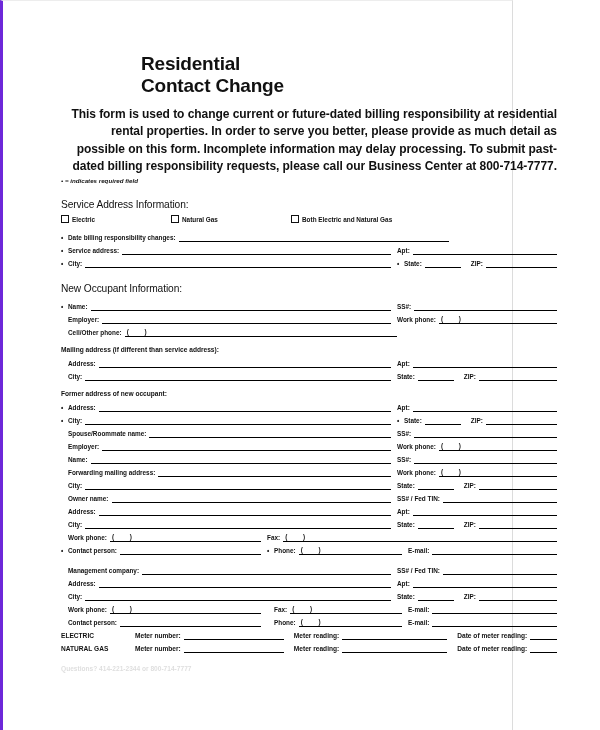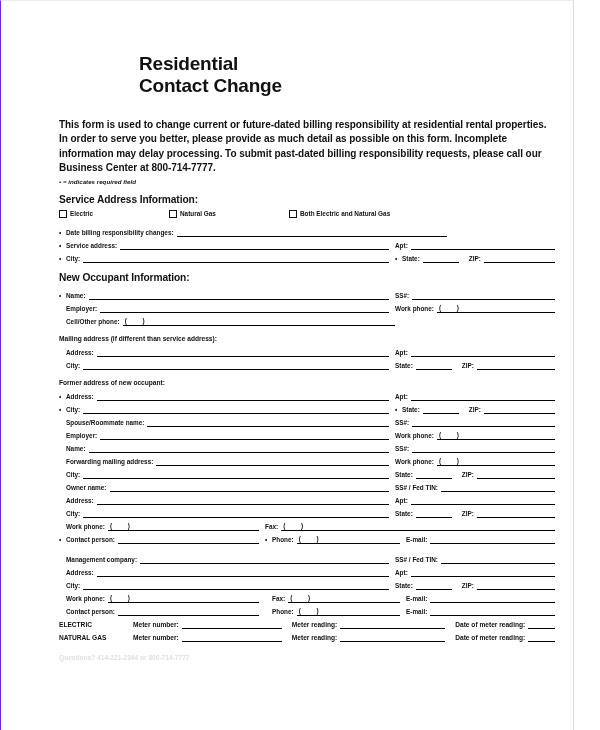--- a/index.html
+++ b/index.html
@@ -4,24 +4,24 @@
 <style>
   html,body{margin:0;padding:0;background:#ffffff;}
   body{
     width:600px;height:730px;
     font-family:"Liberation Sans", sans-serif;
     color:#000;
     overflow:hidden;
   }
   .page{
     position:relative;
-    width:574px;height:730px;
+    width:513px;height:730px;
     box-sizing:border-box;
     background:#fff;
-    border-left:1px solid #6d28d9;
+    border-left:3px solid #6d28d9;
     border-right:1px solid #dcdcdc;
     border-top:1px solid #ededed;
   }
   .sheet{
     position:absolute;
     left:58px; top:52px;
     width:496px;
   }
 
   
@@ -30,41 +30,42 @@
     font-size:19px;
     font-weight:bold;
     line-height:1.18;
     letter-spacing:-0.2px;
     color:#111;
   }
   .title-line{display:block;}
 
   
   .intro{
-    margin-top:20px;
-    font-size:10px;
+    margin-top:8px;
+    font-size:12px;
     font-weight:bold;
     line-height:1.45;
     color:#111;
     letter-spacing:-0.05px;
+    text-align:right;
   }
   .req-note{
     margin-top:2px;
     font-size:6.2px;
     font-weight:bold;
     font-style:italic;
     color:#111;
   }
 
   
   .sec-head{
     font-size:10.2px;
-    font-weight:bold;
-    color:#111;
-    margin-top:9px;
+    font-weight:normal;
+    color:#111;
+    margin-top:15px;
     margin-bottom:4px;
     letter-spacing:-0.1px;
   }
   .sub-head{
     font-size:6.6px;
     font-weight:bold;
     color:#111;
     margin-top:9px;
     margin-bottom:2px;
   }

